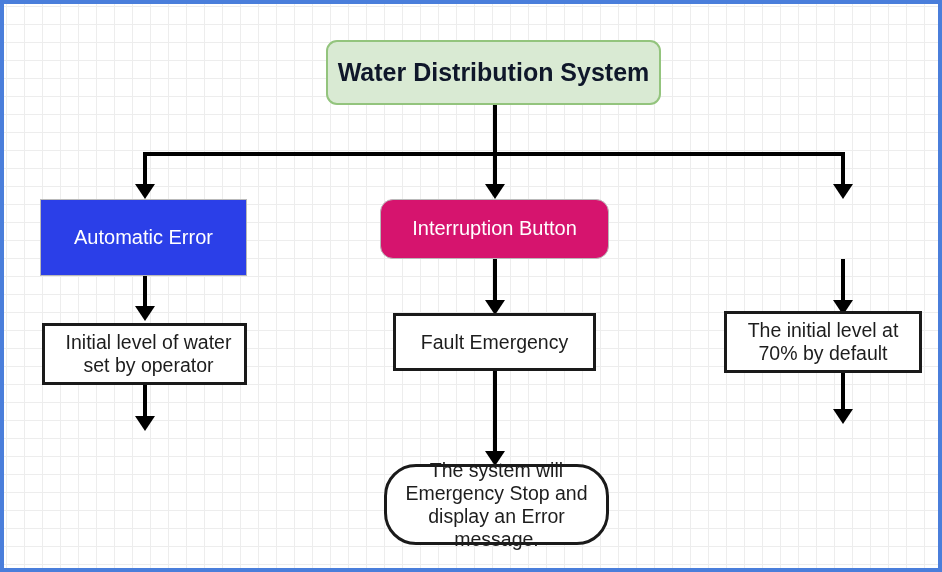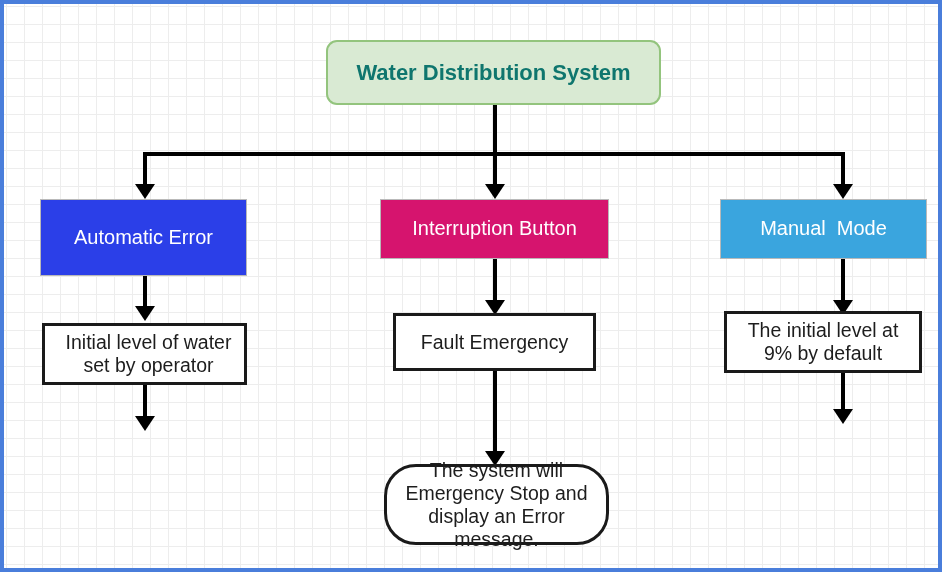--- a/index.html
+++ b/index.html
@@ -30,23 +30,23 @@
     display: flex;
     align-items: center;
     justify-content: center;
     text-align: center;
     line-height: 1.18;
   }
   .node-root {
     border: 2px solid #93c47d;
     background: #d9ead3;
     border-radius: 11px;
-    color: #0f766e;
+    color: #0f172a;
     font-weight: bold;
-    font-size: 22px;
+    font-size: 25px;
   }
   .node-mode {
     border: 1px solid #b9b9b9;
     color: #ffffff;
     font-size: 20px;
   }
   .node-plain {
     border: 3px solid #1a1a1a;
     background: #ffffff;
     color: #1d1d1d;
@@ -111,44 +111,41 @@
   <div class="arrowhead" style="left:829px; top:405px;"></div>
 
   <div class="node node-root" style="left:322px; top:36px; width:335px; height:65px;">
     <span class="node-label">Water Distribution System</span>
   </div>
 
   <div class="node node-mode" style="left:36px; top:195px; width:207px; height:77px; background:#2b3fe8;">
     <span class="node-label">Automatic Error</span>
   </div>
 
-  <div class="node node-mode" style="left:376px; top:195px; width:229px; height:60px; background:#d6146e;">
+  <div class="node node-mode" style="left:376px; top:195px; width:229px; height:60px; background:#d6146e;border-radius:13px;">
     <span class="node-label">Interruption Button</span>
   </div>
 
-  <div class="node node-mode" style="left:716px; top:195px; width:207px; height:60px; background:#3aa5de;">
-    <span class="node-label">Manual  Mode</span>
-  </div>
 
   <div class="node node-plain" style="left:38px; top:319px; width:205px; height:62px;padding-left:8px;">
     <span class="node-label">Initial level of water
 set by operator</span>
   </div>
 
 
   <div class="node node-plain" style="left:389px; top:309px; width:203px; height:58px;">
     <span class="node-label">Fault Emergency</span>
   </div>
 
   <div class="node node-plain" style="left:380px; top:460px; width:225px; height:81px;border-radius:32px;">
     <span class="node-label">The system will
 Emergency Stop and
 display an Error
 message.</span>
   </div>
 
   <div class="node node-plain" style="left:720px; top:307px; width:198px; height:62px;">
     <span class="node-label">The initial level at
-9% by default</span>
+70% by default</span>
   </div>
 
 
 </div>
 
 </body></html>

